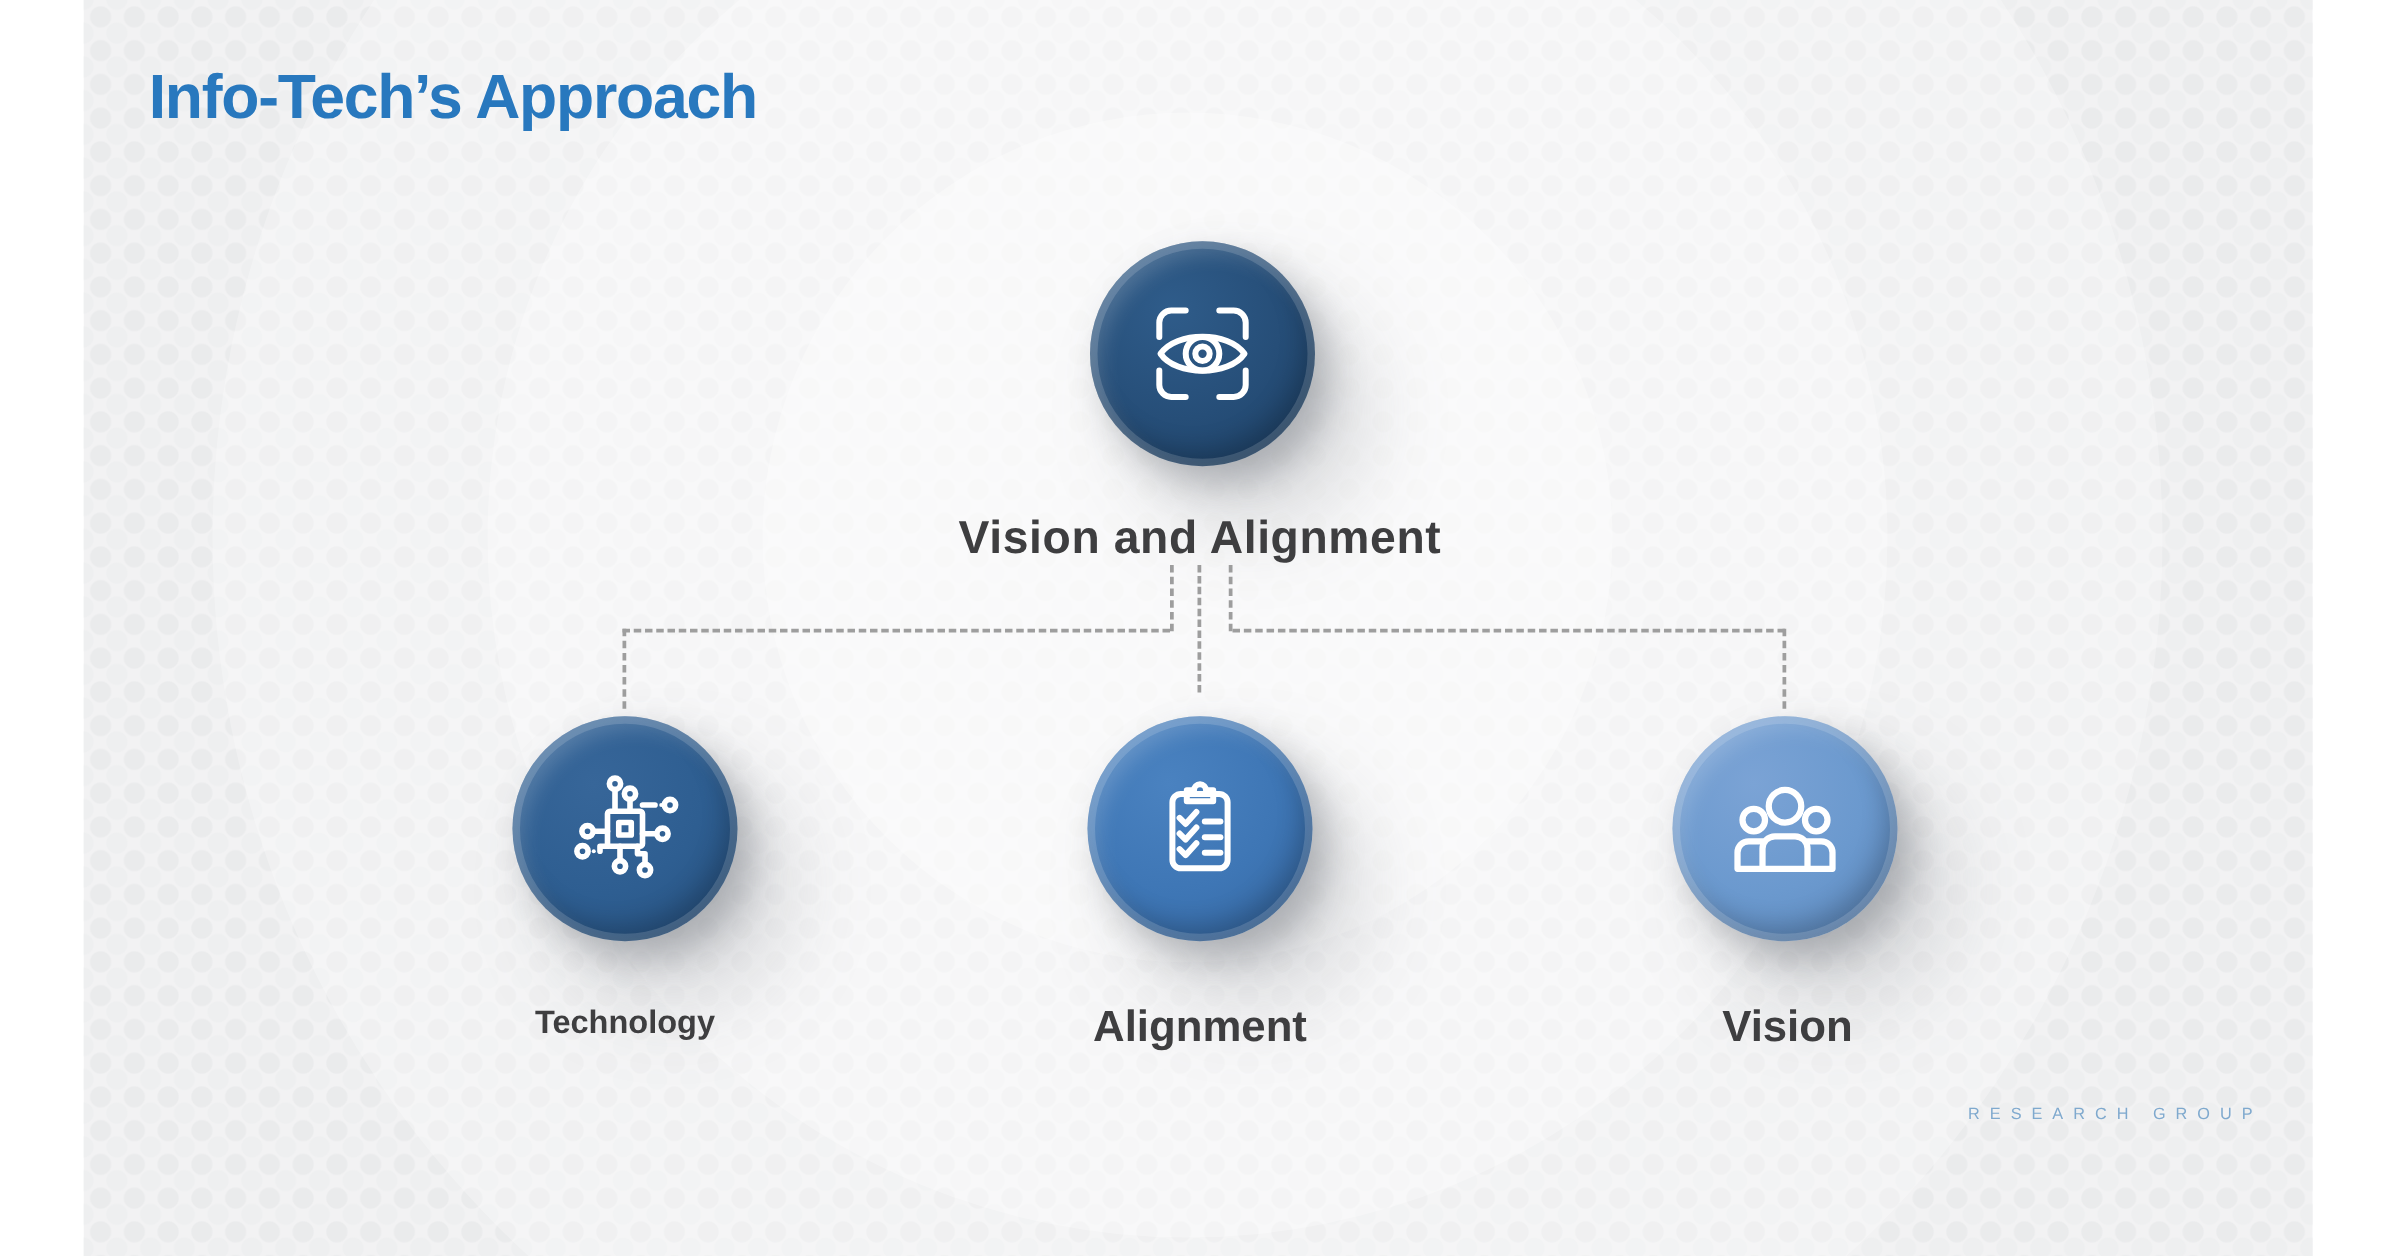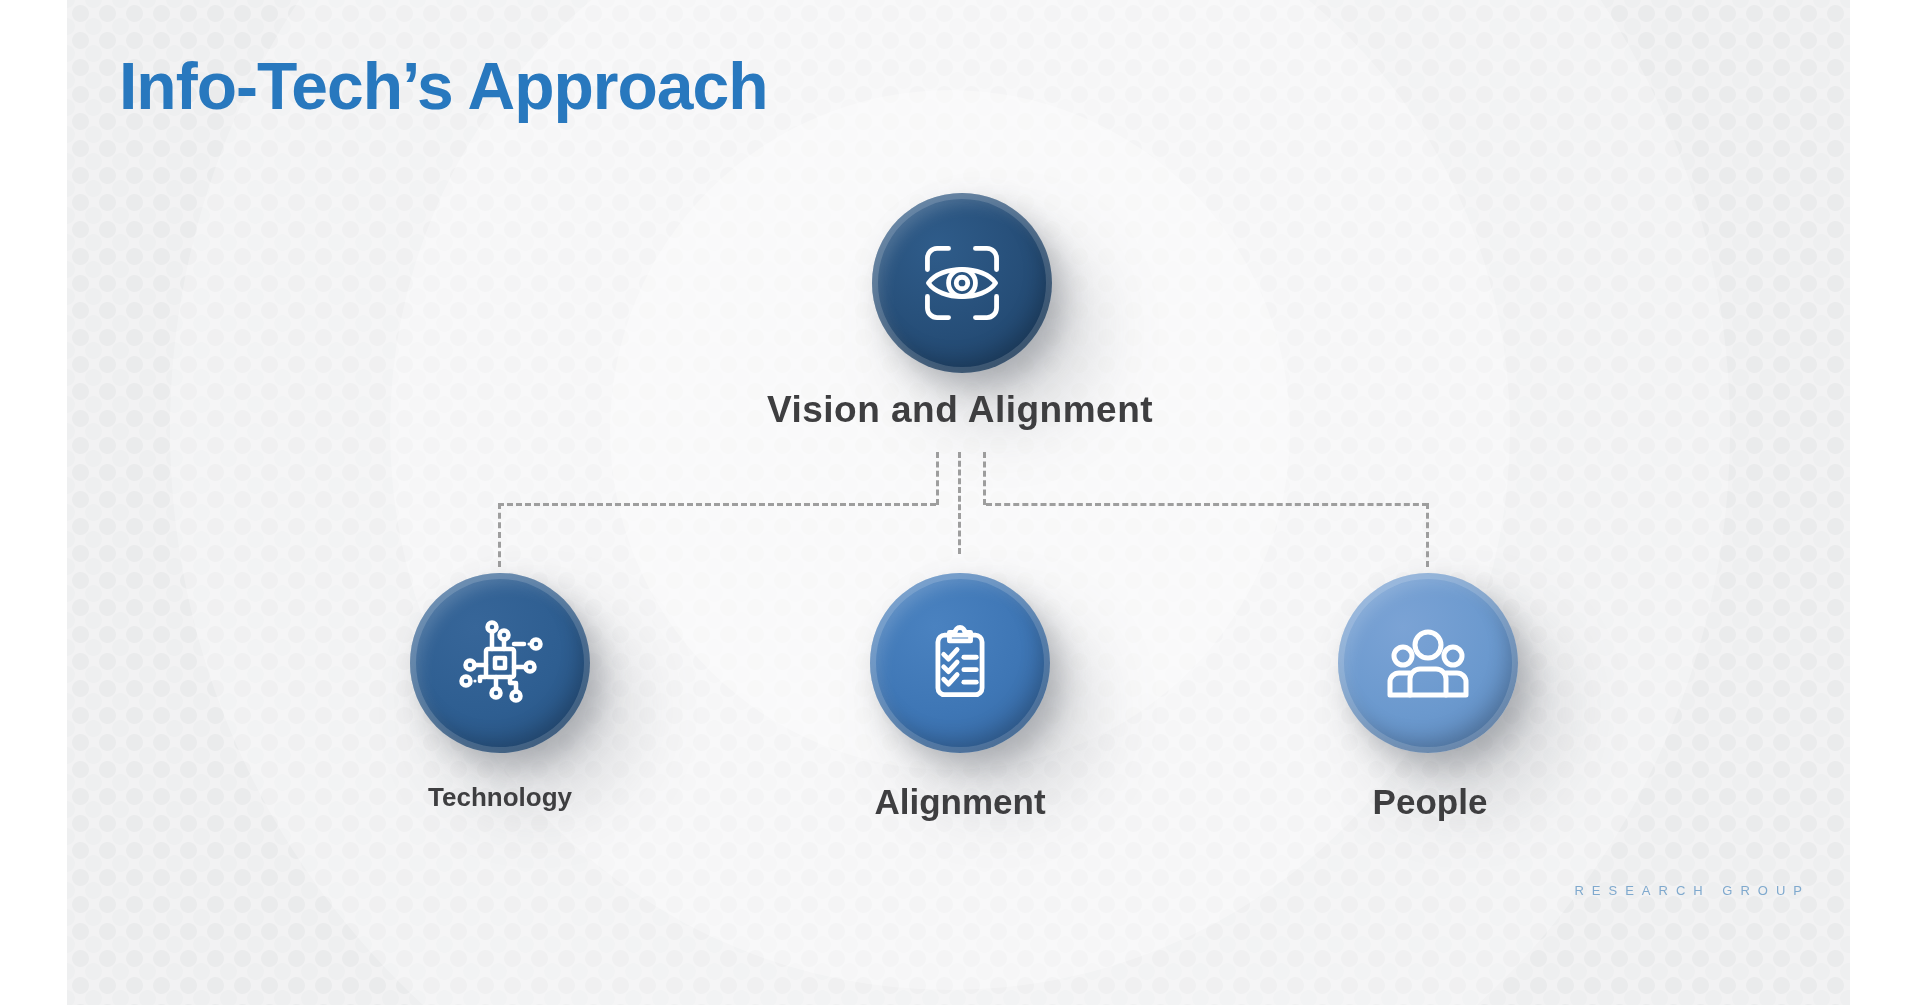--- a/index.html
+++ b/index.html
@@ -24,21 +24,21 @@
     background-position:0 0, 13px 13px;
     overflow:hidden;
   }
   .bg-ring { position:absolute; border-radius:50%; }
   .bg-ring.r1 { left:103px; top:-350px; width:1560px; height:1560px; background:rgba(255,255,255,0.28); }
   .bg-ring.r2 { left:323px; top:-130px; width:1120px; height:1120px; background:rgba(255,255,255,0.30); }
   .bg-ring.r3 { left:543px; top:90px;  width:680px;  height:680px;  background:rgba(255,255,255,0.34); }
 
   .title {
     position:absolute; left:119px; top:48px;
-    font-size:66px; font-weight:700; letter-spacing:-1px;
+    font-size:50px; font-weight:700; letter-spacing:-1px;
     color:#2878BE;
   }
 
   
   .node {
     position:absolute; width:180px; height:180px; border-radius:50%;
     display:flex; align-items:center; justify-content:center;
     box-shadow:
       inset 0 0 0 6px rgba(255,255,255,0.15),
       inset 8px 10px 16px rgba(255,255,255,0.18),
@@ -47,21 +47,21 @@
       38px 46px 70px rgba(125,130,138,0.28);
   }
   .node svg { display:block; }
   .node-vision     { left:872px;  top:193px; background:radial-gradient(circle at 36% 30%, #2f5c8a 0%, #264e78 52%, #1d4065 100%); }
   .node-technology { left:410px;  top:573px; background:radial-gradient(circle at 36% 30%, #376699 0%, #2e5e91 52%, #26507e 100%); }
   .node-governance { left:870px;  top:573px; background:radial-gradient(circle at 36% 30%, #4a82c0 0%, #3e76b5 52%, #34659e 100%); }
   .node-people     { left:1338px; top:573px; background:radial-gradient(circle at 36% 30%, #7ba3d5 0%, #6b99ce 52%, #5c88bd 100%); }
 
   .node-label {
     position:absolute; text-align:center;
-    font-weight:700; color:#3E3E40;
+    font-weight:700; color:#3E3E40;margin-top:20px;
   }
   .label-vision     { left:660px;  top:389px; width:600px; font-size:37px; letter-spacing:0.5px; }
   .label-technology { left:300px;  top:782px; width:400px; font-size:26px; }
   .label-governance { left:760px;  top:782px; width:400px; font-size:35px; }
   .label-people     { left:1230px; top:782px; width:400px; font-size:35px; }
 
   
   .dash-v { position:absolute; width:0;  border-left:3px dashed #9e9e9e; }
   .dash-h { position:absolute; height:0; border-top:3px dashed #9e9e9e; }
   .stub-left    { left:936px; top:452px; height:53px; }
@@ -164,19 +164,19 @@
   <div class="node node-people">
     <svg width="100" height="100" viewBox="0 0 100 100" fill="none" stroke="#ffffff" stroke-width="5" stroke-linecap="round" stroke-linejoin="round">
       <circle cx="25" cy="43" r="9"></circle>
       <circle cx="75" cy="43" r="9"></circle>
       <circle cx="50" cy="32" r="13"></circle>
       <path d="M32 60 H21 a9 9 0 0 0 -9 9 V82 H32"></path>
       <path d="M68 60 H79 a9 9 0 0 1 9 9 V82 H68"></path>
       <path d="M32 82 V66 a10 10 0 0 1 10 -10 h16 a10 10 0 0 1 10 10 V82 Z"></path>
     </svg>
   </div>
-  <div class="node-label label-people">People</div>
+  <div class="node-label label-people">Vision</div>
 
   <div class="logo">
     <div class="logo-sub">RESEARCH GROUP</div>
   </div>
 
 </div>
 
 </body></html>

